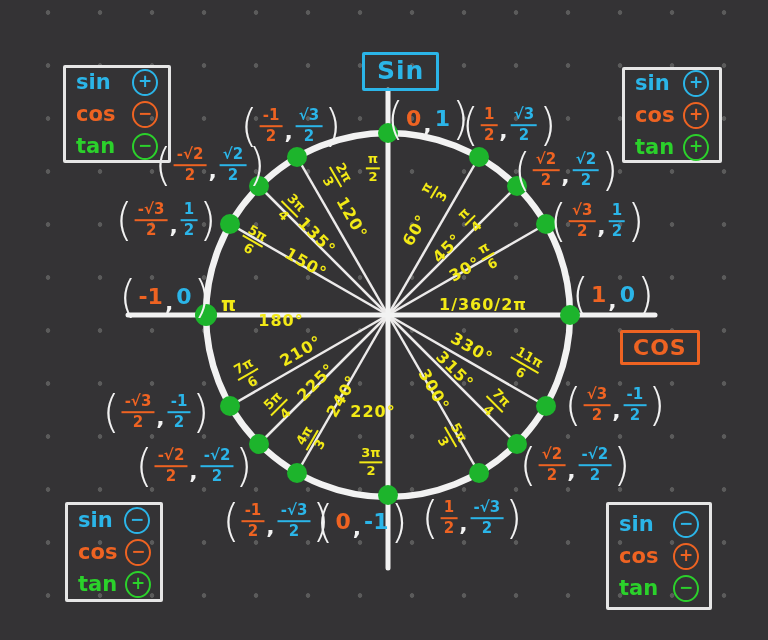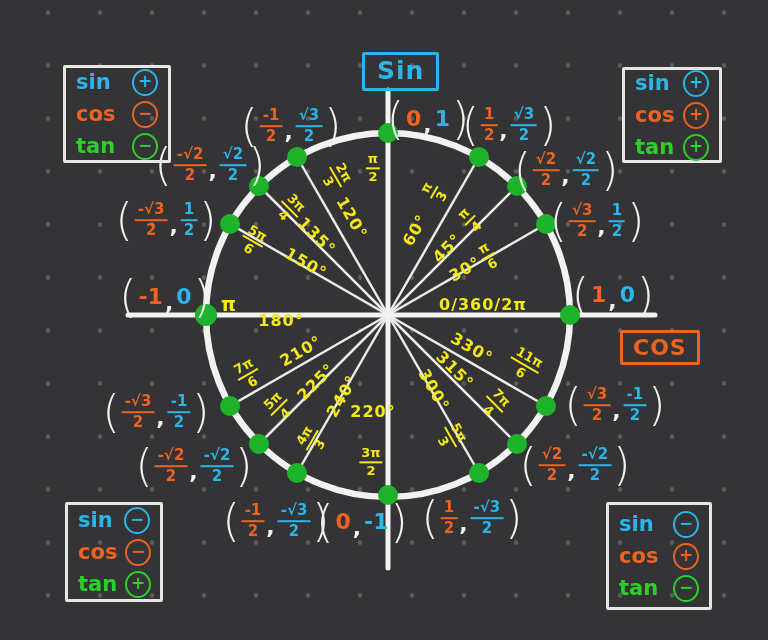--- a/index.html
+++ b/index.html
@@ -119,21 +119,21 @@
   <div class="deg" style="left:317px;top:236px;--r:45deg">135°</div>
   <div class="deg" style="left:306px;top:263px;--r:30deg">150°</div>
   <div class="ax" style="left:281px;top:320px">180°</div>
   <div class="deg" style="left:301px;top:351px;--r:-30deg">210°</div>
   <div class="deg" style="left:316px;top:382px;--r:-45deg">225°</div>
   <div class="deg" style="left:342px;top:396px;--r:-60deg">240°</div>
   <div class="ax" style="left:373px;top:411px">220°</div>
   <div class="deg" style="left:434px;top:390px;--r:60deg">300°</div>
   <div class="deg" style="left:455px;top:370px;--r:45deg">315°</div>
   <div class="deg" style="left:472px;top:348px;--r:30deg">330°</div>
-  <div class="ax" style="left:483px;top:304px">0/360/2π</div>
+  <div class="ax" style="left:483px;top:304px">1/360/2π</div>
   <div class="ax" style="left:229px;top:304px;font-size:19px">π</div>
 
   <div class="rfr" style="left:488px;top:256px;--r:-30deg">
       <span class="nu">π</span>
       <span class="de">6</span>
     </div>
   <div class="rfr" style="left:470px;top:220px;--r:-45deg">
       <span class="nu">π</span>
       <span class="de">4</span>
     </div>

